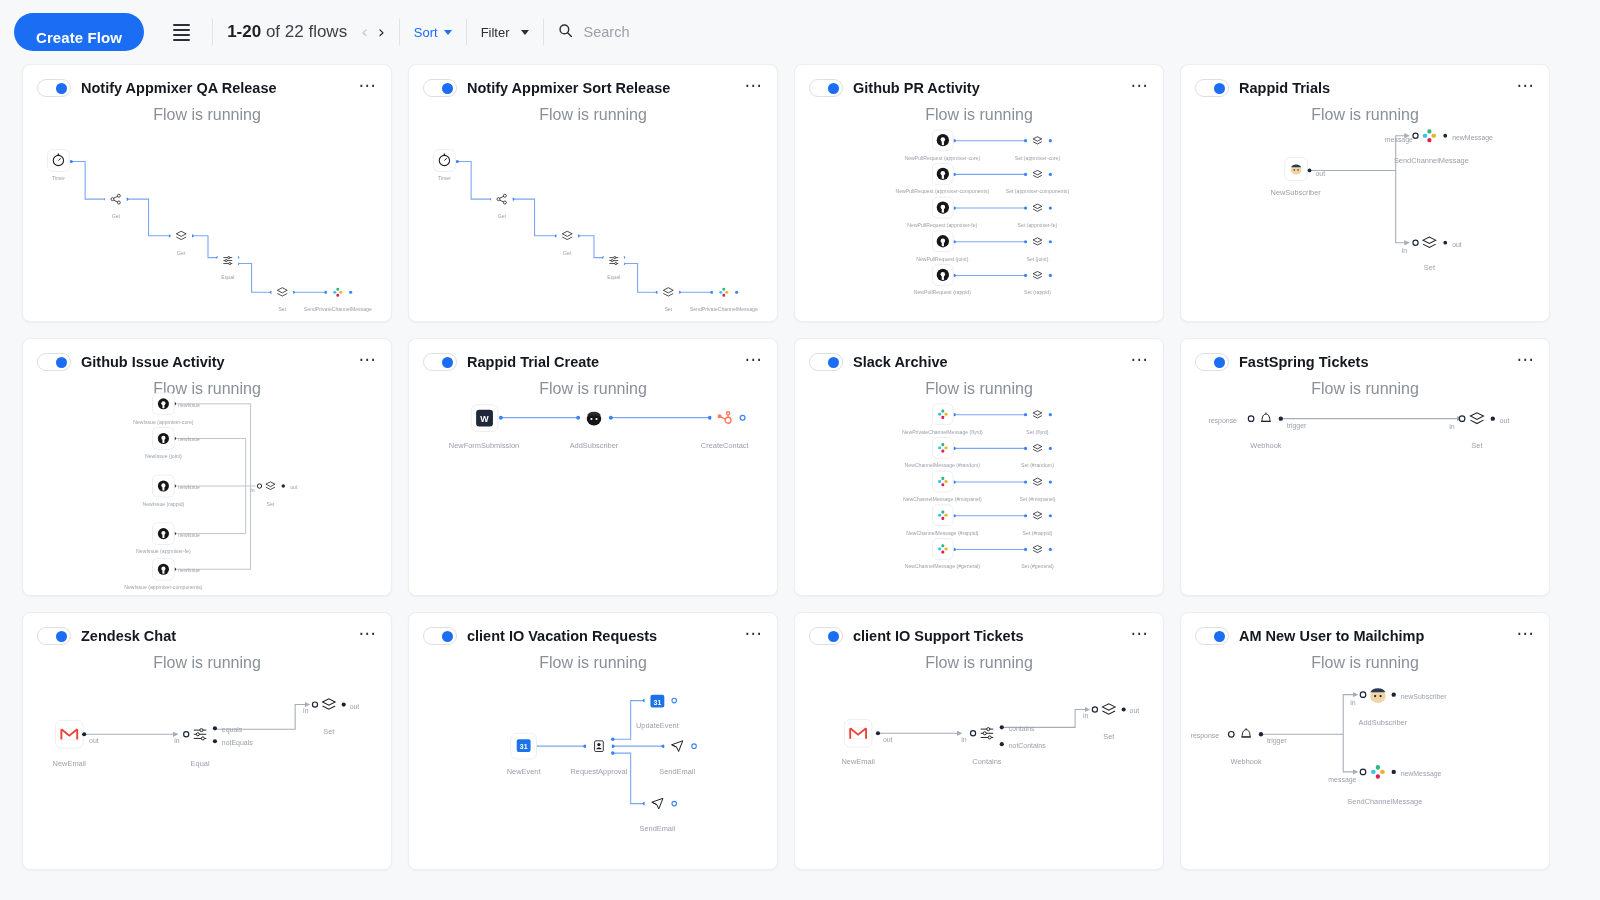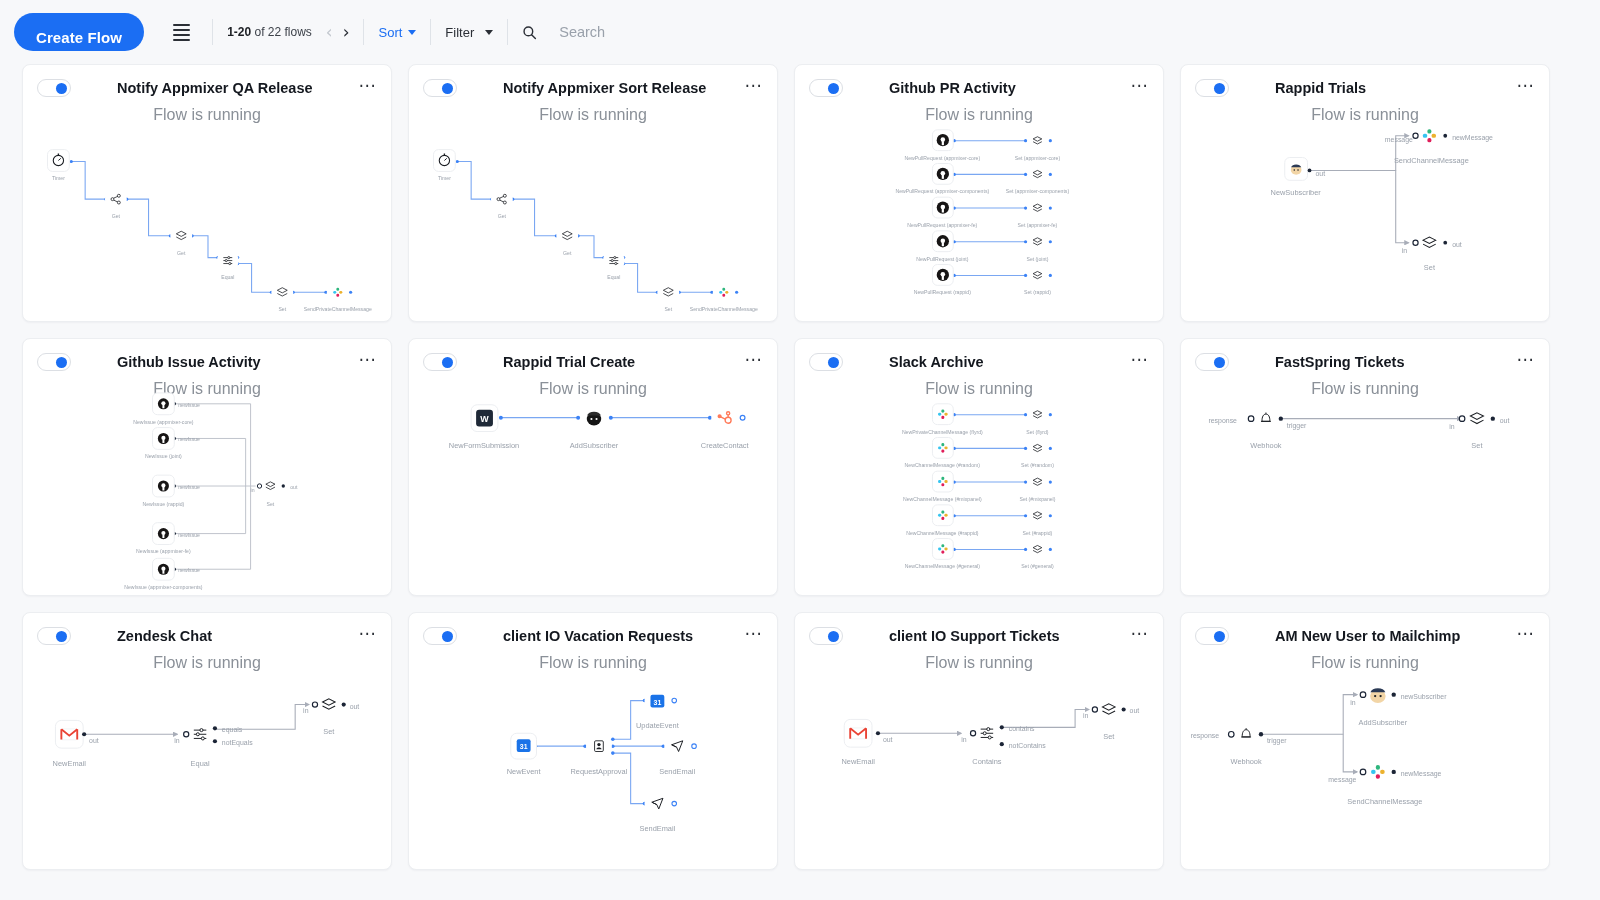--- a/index.html
+++ b/index.html
@@ -37,21 +37,21 @@
     width: 34px; height: 34px;
     margin-left: 20px;
     display: flex; flex-direction: column;
     justify-content: center; align-items: center;
     gap: 3px;
     cursor: pointer;
   }
   .hamburger span { display:block; width: 17px; height: 2px; background: #2b2f36; border-radius: 1px; }
   .tb-sep { width: 1px; height: 26px; background: #dfe3e8; margin: 0 14px; }
   .count {
-    font-size: 12px; color: #3c4149; white-space: nowrap;
+    font-size: 17px; color: #3c4149; white-space: nowrap;
   }
   .count b { color: #1c1f24; font-weight: 700; }
   .pager { display: flex; align-items: center; gap: 10px; margin-left: 14px; }
   .chev {
     font-size: 17px; line-height: 1; cursor: pointer; user-select: none;
     font-family: "DejaVu Sans", sans-serif;
   }
   .chev.prev { color: #c3c8cf; }
   .chev.next { color: #2b2f36; }
   .dropdown {
@@ -60,21 +60,21 @@
   }
   .dropdown.sort { color: #1b6ef3; }
   .dropdown.filter { color: #2b2f36; gap: 11px; }
   .caret {
     width: 0; height: 0;
     border-left: 4.5px solid transparent;
     border-right: 4.5px solid transparent;
     border-top: 5px solid currentColor;
     display: inline-block;
   }
-  .search-wrap { display: flex; align-items: center; gap: 20px; }
+  .search-wrap { display: flex; align-items: flex-start; gap: 9px; }
   .search-input {
     border: none; background: transparent; outline: none;
     font-size: 14.5px; color: #2b2f36; width: 200px;
     font-family: "Liberation Sans", sans-serif;
   }
   .search-input::placeholder { color: #9aa1ab; }
 
   
   .grid {
     display: grid;
@@ -107,21 +107,20 @@
   }
   .toggle .knob {
     position: absolute; top: 3px; right: 3px;
     width: 11px; height: 11px; border-radius: 50%;
     background: #1b6ef3;
   }
   .card-title {
     font-size: 14.5px; font-weight: 700; color: #14181f;
     white-space: nowrap; overflow: hidden; text-overflow: ellipsis;
     flex: 1 1 auto;
-    margin-left: 36px;
   }
   .dots {
     color: #2b2f36; font-size: 17px; letter-spacing: 1.5px;
     cursor: pointer; line-height: 1; padding-bottom: 5px;
     font-family: "DejaVu Sans", sans-serif;
   }
   .card-status {
     font-size: 16px; color: #8a9098;
     padding: 7px 14px 0 14px;
     text-align: center;

